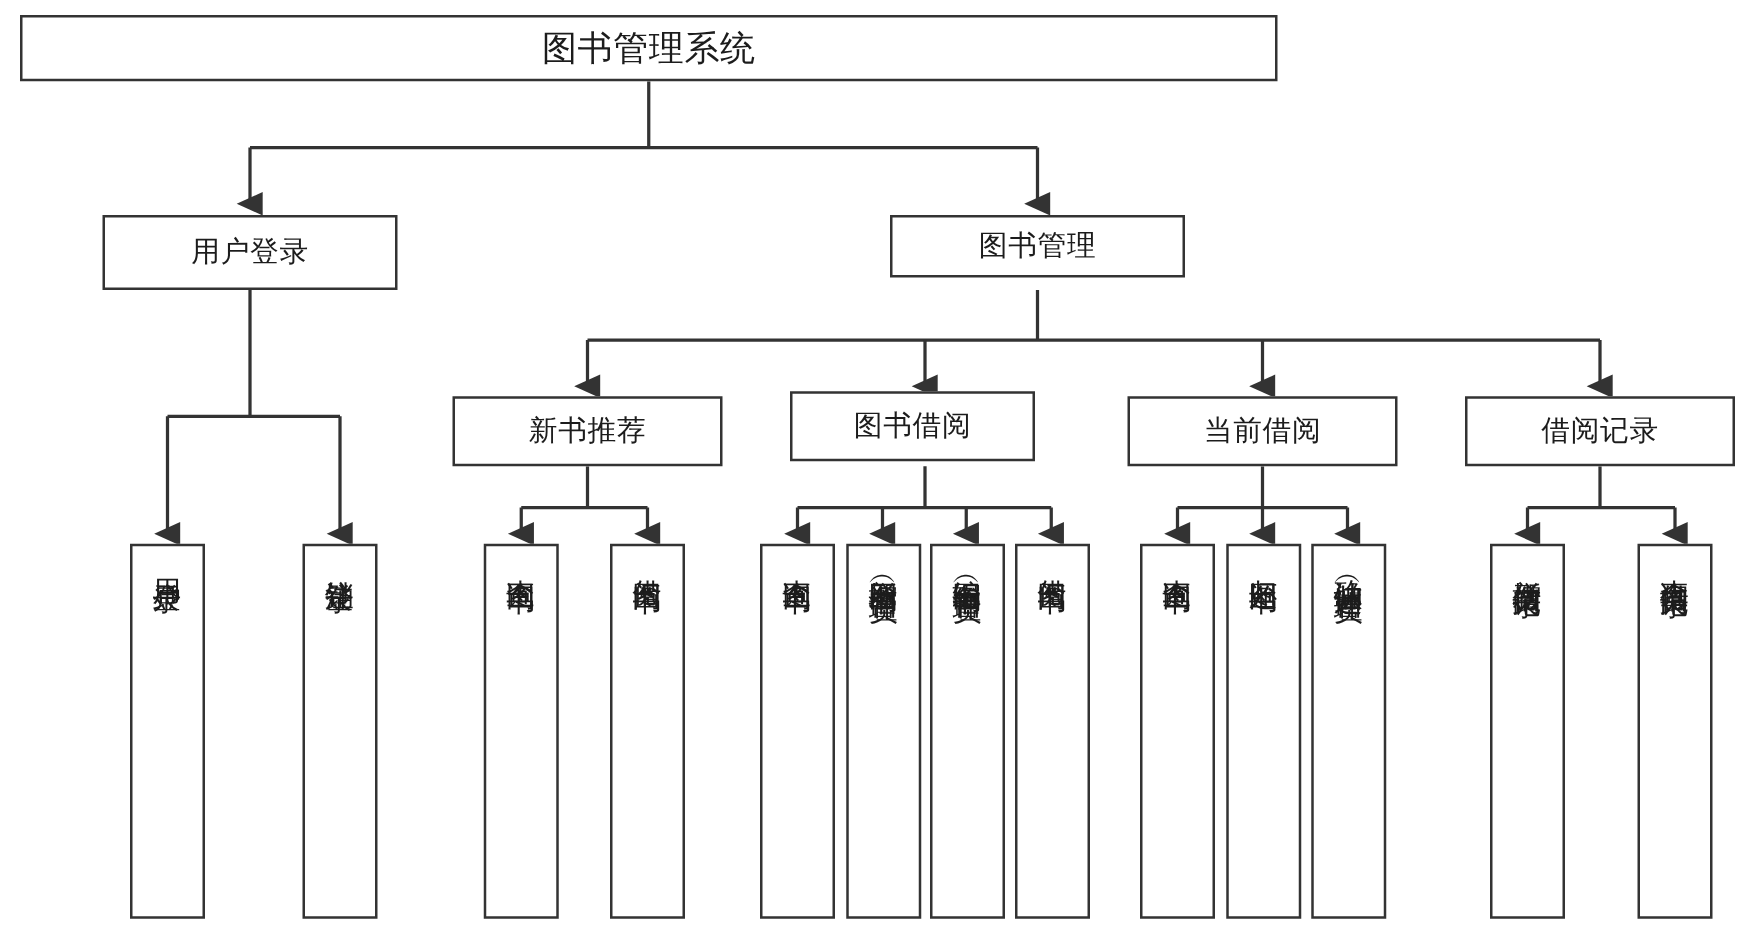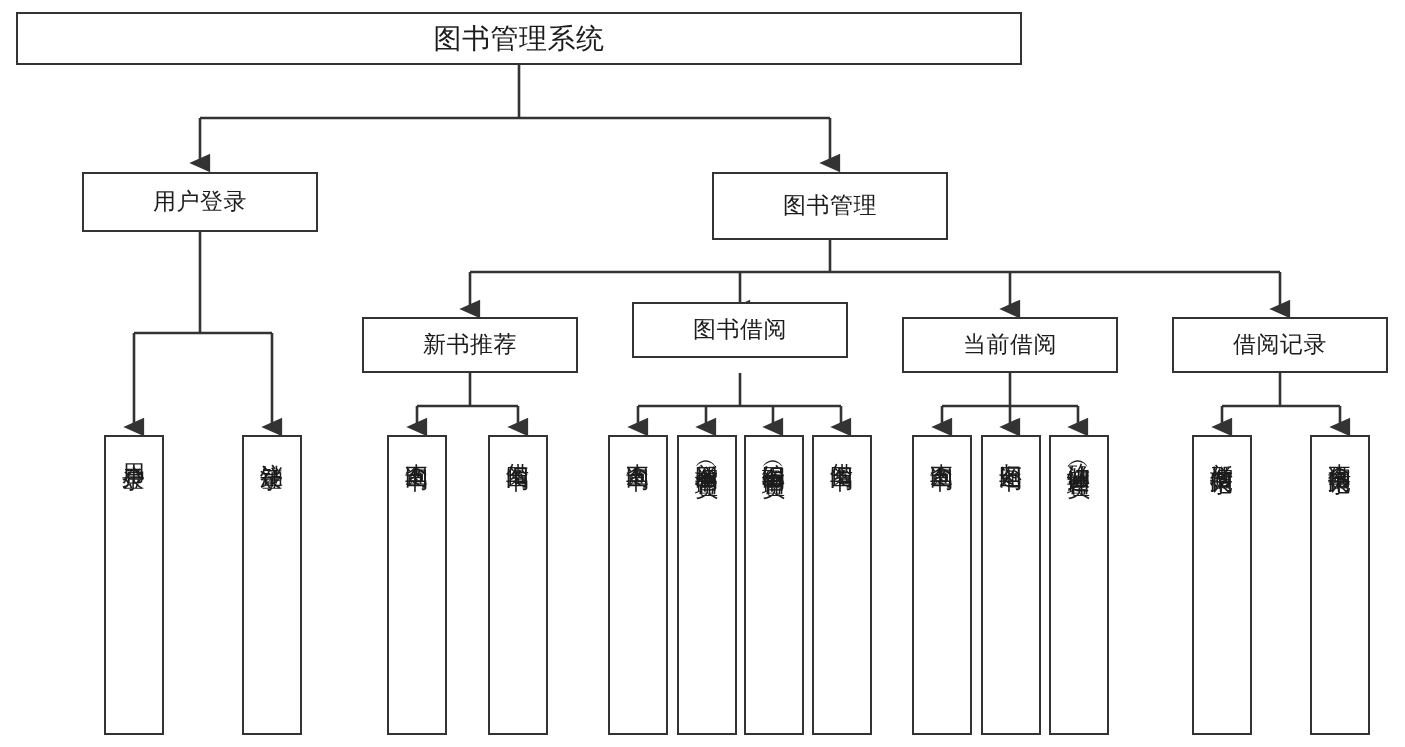--- a/index.html
+++ b/index.html
@@ -129,29 +129,29 @@
   </svg>
 
   <div class="node horizontal root" style="left:16px; top:12px; width:1006px; height:53px;">
     <span class="node-label">图书管理系统</span>
   </div>
 
   <div class="node horizontal" style="left:82px; top:172px; width:236px; height:60px;">
     <span class="node-label">用户登录</span>
   </div>
 
-  <div class="node horizontal" style="left:712px; top:172px; width:236px; height:68px;">
+  <div class="node horizontal" style="left:712px; top:172px; width:236px; height:50px;">
     <span class="node-label">图书管理</span>
   </div>
 
   <div class="node horizontal" style="left:362px; top:317px; width:216px; height:56px;">
     <span class="node-label">新书推荐</span>
   </div>
 
-  <div class="node horizontal" style="left:632px; top:302px; width:216px; height:56px;font-family:Liberation Serif, serif;">
+  <div class="node horizontal" style="left:632px; top:313px; width:196px; height:56px;font-family:Liberation Serif, serif;">
     <span class="node-label">图书借阅</span>
   </div>
 
   <div class="node horizontal" style="left:1172px; top:317px; width:216px; height:56px;">
     <span class="node-label">借阅记录</span>
   </div>
 
   <div class="node horizontal" style="left:902px; top:317px; width:216px; height:56px;">
     <span class="node-label">当前借阅</span>
   </div>

